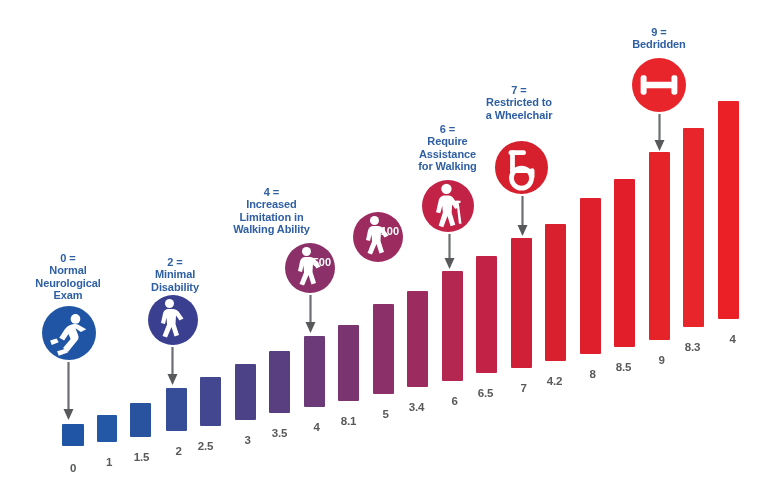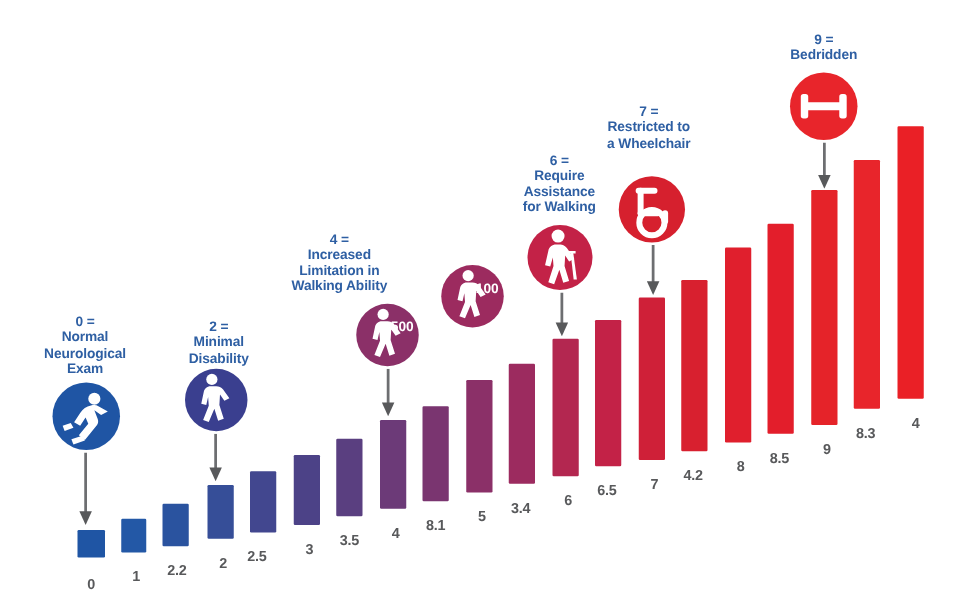--- a/index.html
+++ b/index.html
@@ -92,21 +92,21 @@
       <div class="bar" style="left: 545px; top: 224px; width: 21px; height: 137px; background: rgb(216, 32, 47);"></div>
       <div class="bar" style="left: 580px; top: 198px; width: 21px; height: 156px; background: rgb(224, 31, 45);"></div>
       <div class="bar" style="left: 614px; top: 179px; width: 21px; height: 168px; background: rgb(227, 30, 43);"></div>
       <div class="bar" style="left: 649px; top: 152px; width: 21px; height: 188px; background: rgb(229, 35, 41);"></div>
       <div class="bar" style="left: 683px; top: 128px; width: 21px; height: 199px; background: rgb(232, 37, 43);"></div>
       <div class="bar" style="left: 718px; top: 101px; width: 21px; height: 218px; background: rgb(234, 32, 38);"></div>
     </div>
   <div id="ticks-layer">
       <div class="tick" style="left: 56px; top: 462px; width: 34px;">0</div>
       <div class="tick" style="left: 93px; top: 456px; width: 32px;">1</div>
-      <div class="tick" style="left: 125px; top: 451px; width: 33px;">2.2</div>
+      <div class="tick" style="left: 125px; top: 451px; width: 33px;">1.5</div>
       <div class="tick" style="left: 162px; top: 445px; width: 33px;">2</div>
       <div class="tick" style="left: 189px; top: 440px; width: 33px;">2.5</div>
       <div class="tick" style="left: 231px; top: 434px; width: 33px;">3</div>
       <div class="tick" style="left: 263px; top: 427px; width: 33px;">3.5</div>
       <div class="tick" style="left: 300px; top: 421px; width: 33px;">4</div>
       <div class="tick" style="left: 332px; top: 415px; width: 33px;">8.1</div>
       <div class="tick" style="left: 369px; top: 408px; width: 33px;">5</div>
       <div class="tick" style="left: 400px; top: 401px; width: 33px;">3.4</div>
       <div class="tick" style="left: 438px; top: 395px; width: 33px;">6</div>
       <div class="tick" style="left: 469px; top: 387px; width: 33px;">6.5</div>

